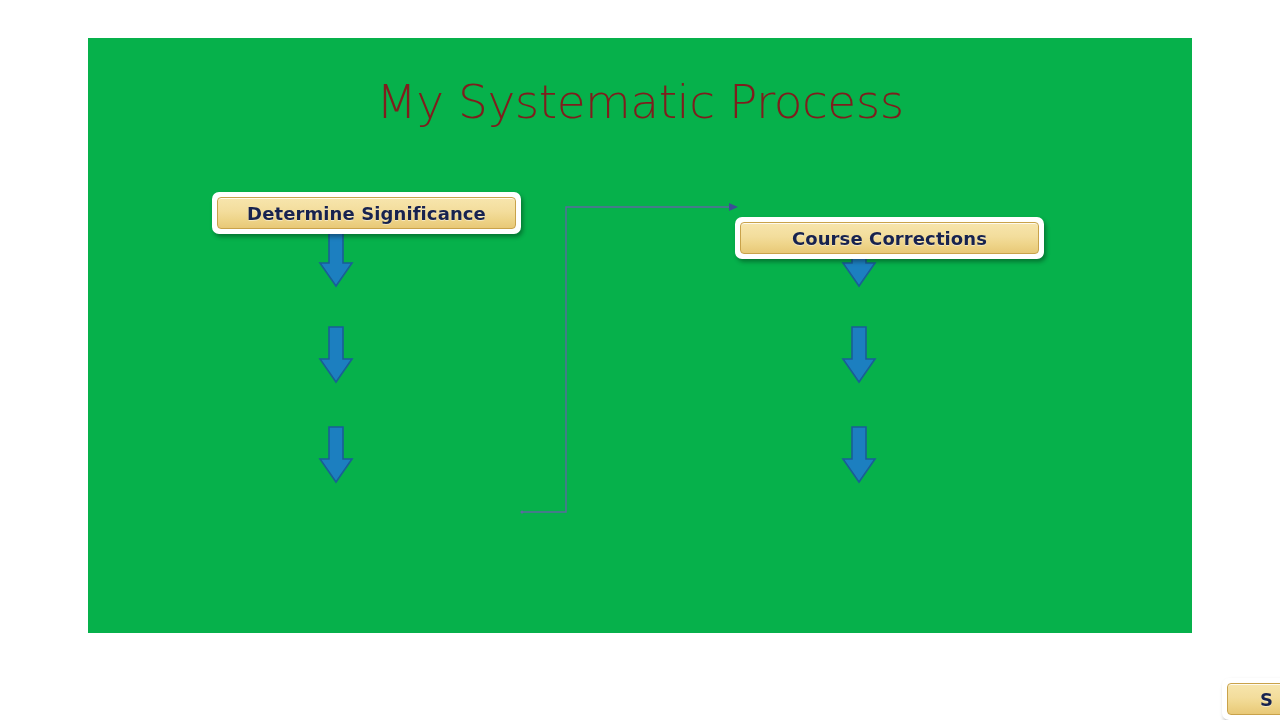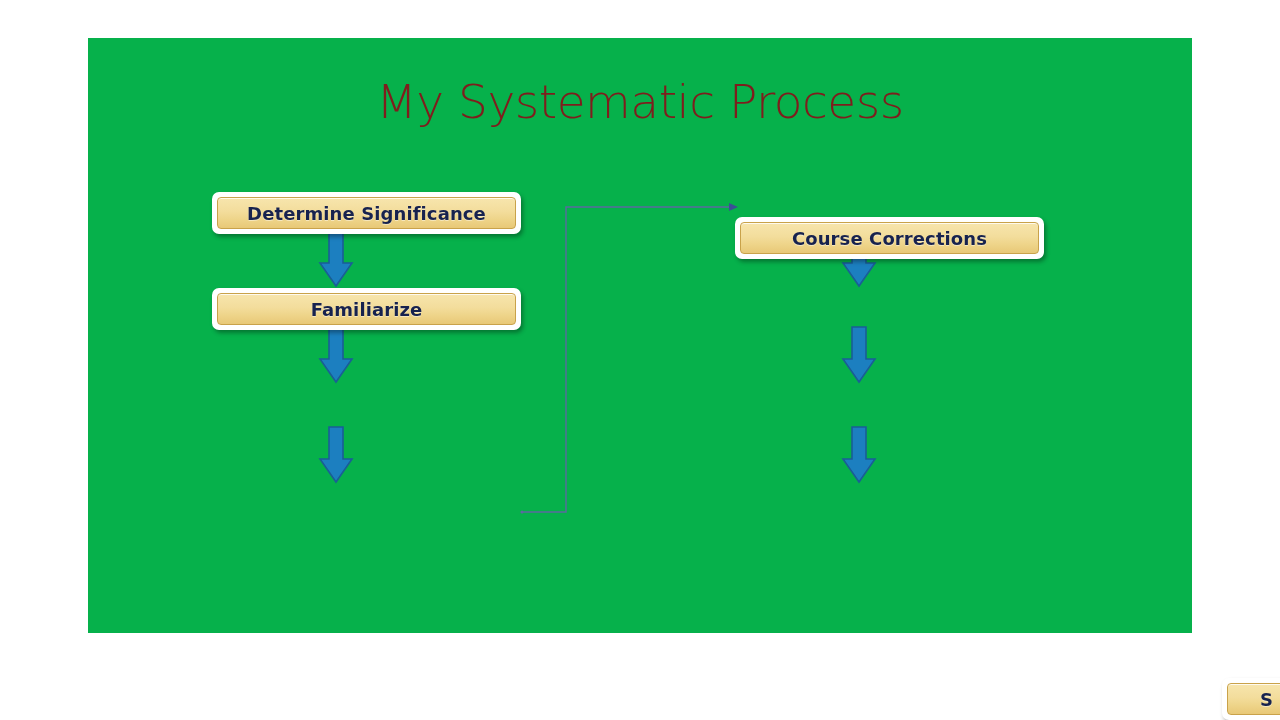--- a/index.html
+++ b/index.html
@@ -174,25 +174,20 @@
       <polygon points="11,1 25,1 25,33 34,33 18,56 2,33 11,33" fill="#1c7fc0" stroke="#1a5e96" stroke-width="1.6"></polygon>
     </svg>
   </div>
 
   <div class="node" id="node-determine">
     <div class="node-inner">
       <span class="node-label">Determine Significance</span>
     </div>
   </div>
 
-  <div class="node" id="node-familiarize">
-    <div class="node-inner">
-      <span class="node-label">Familiarize</span>
-    </div>
-  </div>
 
 
 
   <div class="node" id="node-course">
     <div class="node-inner">
       <span class="node-label">Course Corrections</span>
     </div>
   </div>
 
 </div>

